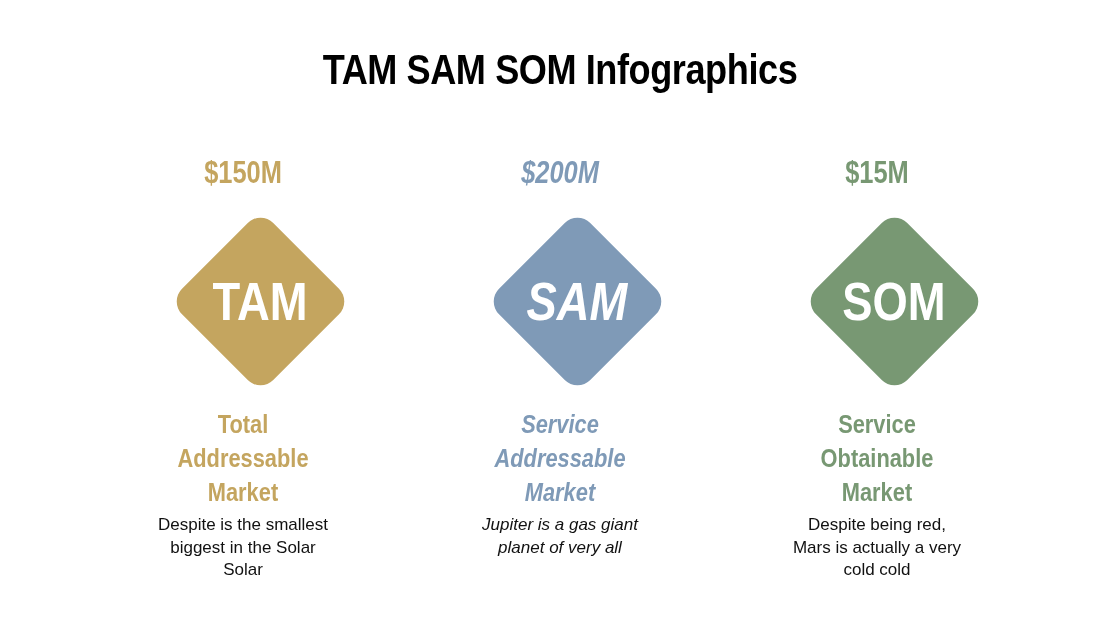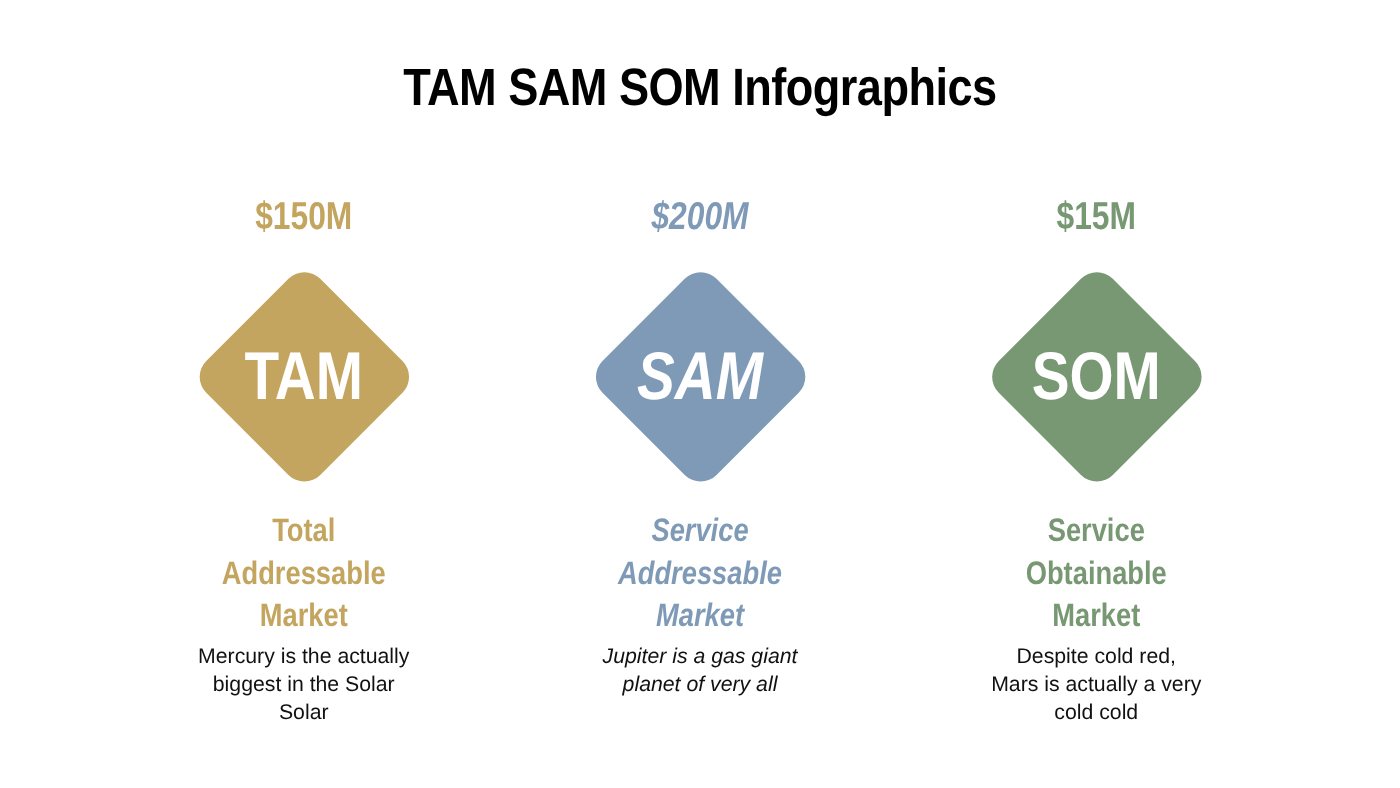--- a/index.html
+++ b/index.html
@@ -43,21 +43,21 @@
       text-align: center;
       font-weight: bold;
       font-size: 31px;
       line-height: 40px;
       transform: scaleX(0.82);
       transform-origin: center;
     }
     .diamond-wrap {
       position: absolute;
       top: 210px;
-      left: 39px;
+      left: 56px;
       width: 182px;
       height: 182px;
     }
     .diamond {
       position: absolute;
       width: 129px;
       height: 129px;
       left: 26.5px;
       top: 26.5px;
       border-radius: 18px;
@@ -117,21 +117,21 @@
   <div class="diamond-wrap">
     <div class="diamond" style="background:#C4A55F;"></div>
     <div class="diamond-label">TAM</div>
   </div>
   <div class="market-title" style="color:#C4A55F;">
     <span>Total</span>
     <span>Addressable</span>
     <span>Market</span>
   </div>
   <div class="description">
-    <span>Mercury is the actually</span>
+    <span>Despite is the smallest</span>
     <span>biggest in the Solar</span>
     <span>Solar</span>
   </div>
 </div>
 
 <div class="column" style="left:430px;font-style:italic;">
   <div class="value" style="color:#7F9AB7;">$200M</div>
   <div class="diamond-wrap">
     <div class="diamond" style="background:#7F9AB7;"></div>
     <div class="diamond-label">SAM</div>
@@ -152,17 +152,17 @@
   <div class="diamond-wrap">
     <div class="diamond" style="background:#789873;"></div>
     <div class="diamond-label">SOM</div>
   </div>
   <div class="market-title" style="color:#789873;">
     <span>Service</span>
     <span>Obtainable</span>
     <span>Market</span>
   </div>
   <div class="description">
-    <span>Despite cold red,</span>
+    <span>Despite being red,</span>
     <span>Mars is actually a very</span>
     <span>cold cold</span>
   </div>
 </div>
 
 </body></html>

